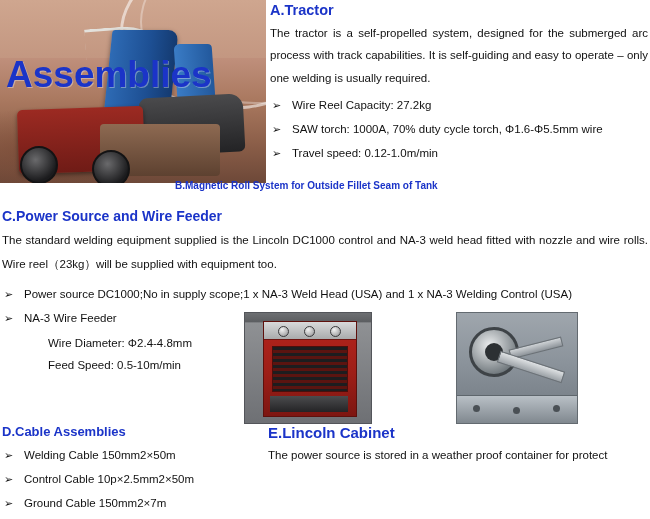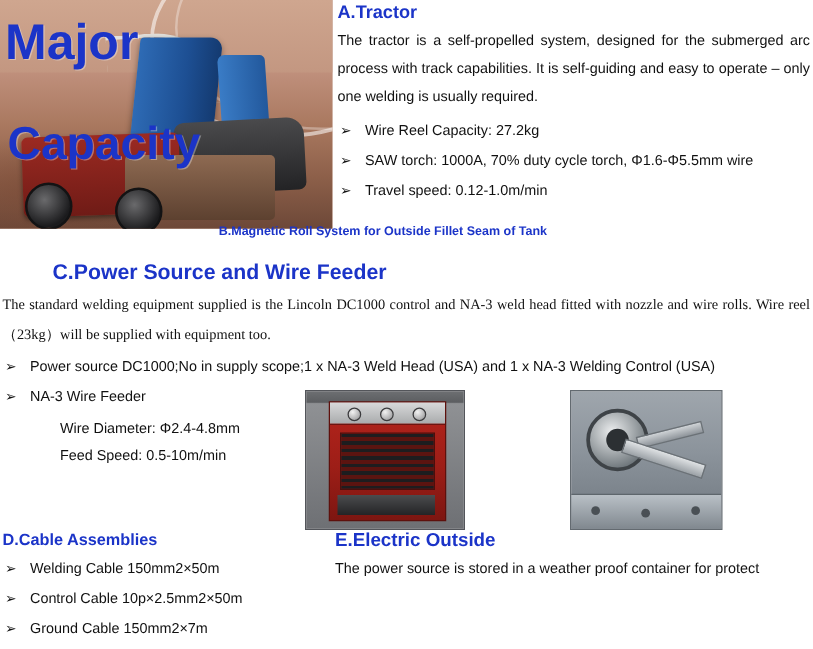--- a/index.html
+++ b/index.html
@@ -193,22 +193,22 @@
     font-size: 10px;
     margin: 0;
   }
 
   
   .sec-c {
     position: absolute;
     left: 2px; top: 208px;
     width: 646px;
   }
-  .sec-c .heading-blue { font-size: 17px; margin-bottom: 5px; margin-left: 40px;}
-  .sec-c .para { line-height: 2.05; font-family: Liberation Serif, serif; }
+  .sec-c .heading-blue { font-size: 14px; margin-bottom: 5px;}
+  .sec-c .para { line-height: 2.05; }
 
   
   .img-welder {
     position: absolute;
     left: 244px; top: 312px;
     width: 126px; height: 110px;
     background: linear-gradient(to bottom, #6d6f72 0%, #5c5e61 8%, #8f9194 9%, #6e7074 100%);
     border: 1px solid #53555a;
     overflow: hidden;
   }
@@ -346,22 +346,21 @@
     <div class="hose"></div>
     <div class="blue-panel"></div>
     <div class="blue-panel2"></div>
     <div class="dark-mass"></div>
     <div class="machine-body"></div>
     <div class="machine-body2"></div>
     <div class="wheel w1"></div>
     <div class="wheel w2"></div>
 
     <div class="title-overlay">
-      <span class="title-word w1">Major</span>
-      <span class="title-word w2">Capacity</span>
+      <span class="title-word w2">Assemblies</span>
     </div>
   </div>
 
   <div class="sec-a">
     <div class="heading-blue">A.Tractor</div>
     <p class="para">The tractor is a self-propelled system, designed for the submerged arc process with track capabilities. It is self-guiding and easy to operate – only one welding is usually required.</p>
     <ul class="bullets">
       <li>
         <span class="arrow">➢</span>
         <span>Wire Reel Capacity: 27.2kg</span>
@@ -434,17 +433,17 @@
         <span>Control Cable 10p×2.5mm2×50m</span>
       </li>
       <li>
         <span class="arrow">➢</span>
         <span>Ground Cable 150mm2×7m</span>
       </li>
     </ul>
   </div>
 
   <div class="sec-e">
-    <div class="heading-blue">E.Electric Outside</div>
+    <div class="heading-blue">E.Lincoln Cabinet</div>
     <p class="para">The power source is stored in a weather proof container for protect</p>
   </div>
 
 </div>
 
 </body></html>

